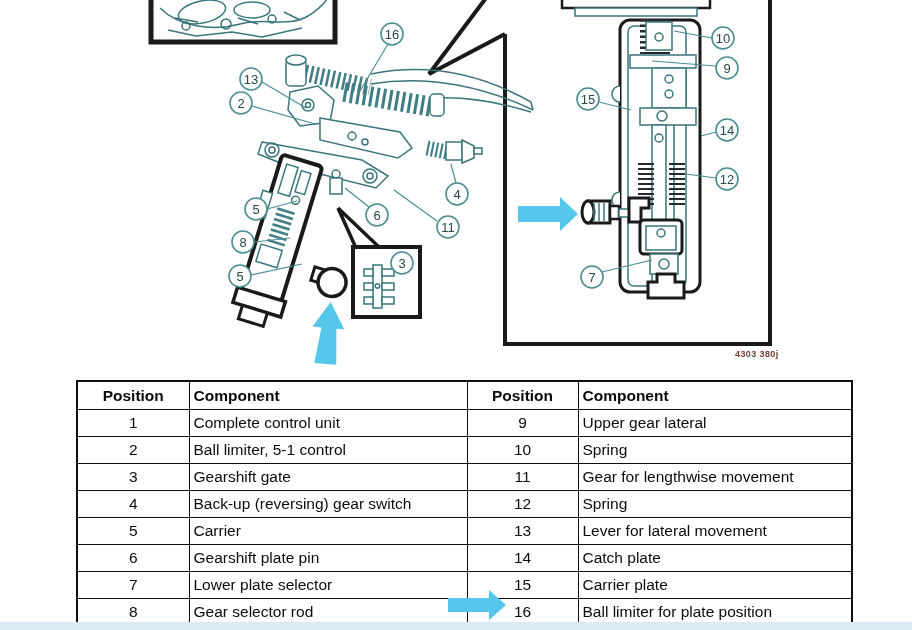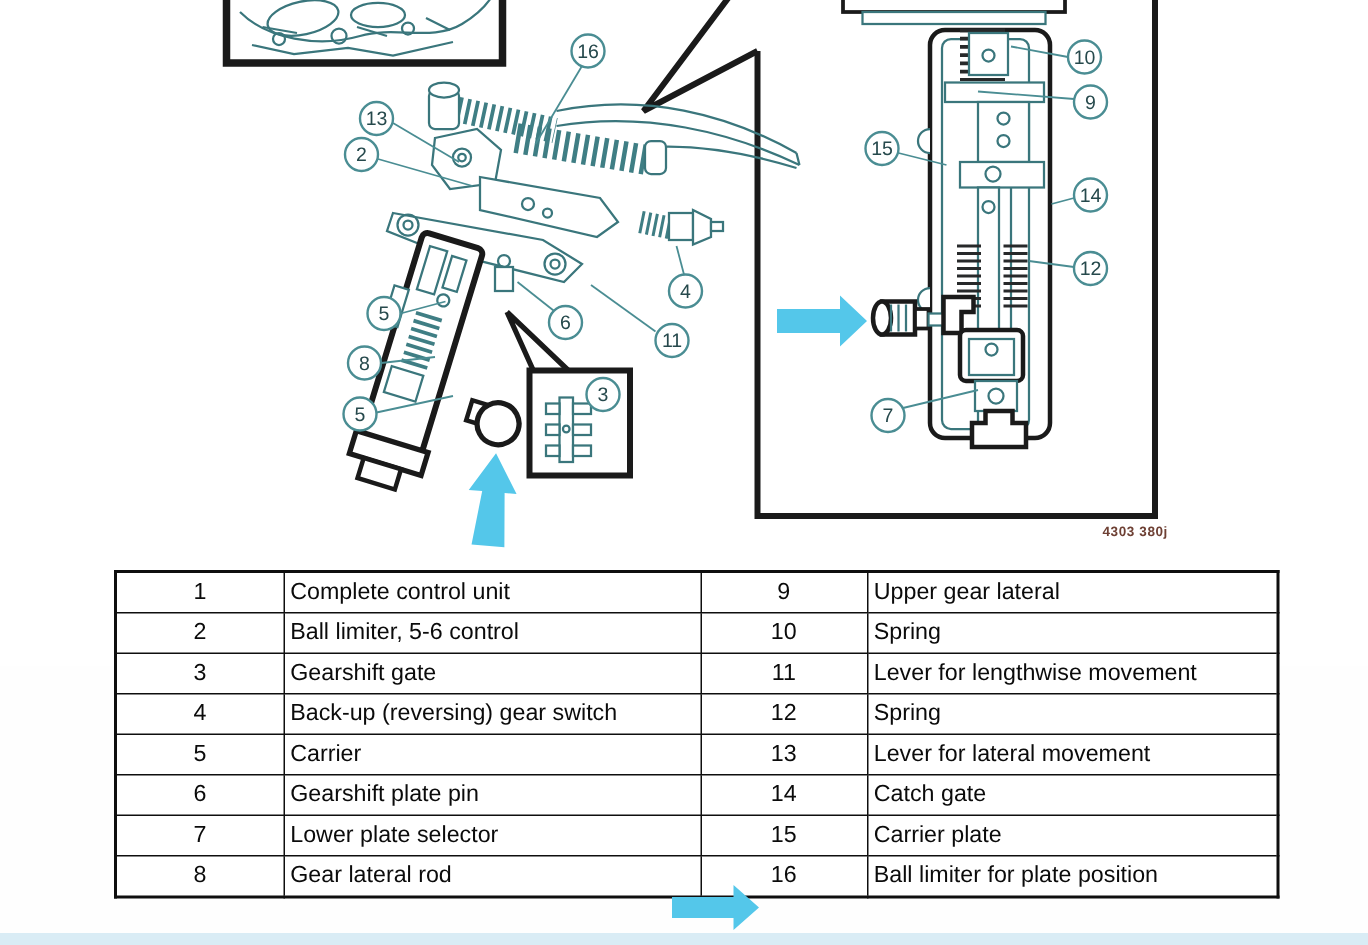--- a/index.html
+++ b/index.html
@@ -283,65 +283,71 @@
 </svg>
 
 <table id="parts-table">
   <colgroup>
     <col class="w-pos-l">
         <col class="w-comp-l">
         <col class="w-pos-r">
         <col class="w-comp-r">
   </colgroup>
   <tbody>
+        <tr>
+    <th class="pos">Position</th>
+    <th>Component</th>
+    <th class="pos">Position</th>
+    <th>Component</th>
+  </tr>
   <tr>
     <td class="pos">1</td>
     <td>Complete control unit</td>
     <td class="pos">9</td>
     <td>Upper gear lateral</td>
   </tr>
   <tr>
     <td class="pos">2</td>
-    <td>Ball limiter, 5-6 control</td>
+    <td>Ball limiter, 5-1 control</td>
     <td class="pos">10</td>
     <td>Spring</td>
   </tr>
   <tr>
     <td class="pos">3</td>
     <td>Gearshift gate</td>
     <td class="pos">11</td>
-    <td>Lever for lengthwise movement</td>
+    <td>Gear for lengthwise movement</td>
   </tr>
   <tr>
     <td class="pos">4</td>
     <td>Back-up (reversing) gear switch</td>
     <td class="pos">12</td>
     <td>Spring</td>
   </tr>
   <tr>
     <td class="pos">5</td>
     <td>Carrier</td>
     <td class="pos">13</td>
     <td>Lever for lateral movement</td>
   </tr>
   <tr>
     <td class="pos">6</td>
     <td>Gearshift plate pin</td>
     <td class="pos">14</td>
-    <td>Catch gate</td>
+    <td>Catch plate</td>
   </tr>
   <tr>
     <td class="pos">7</td>
     <td>Lower plate selector</td>
     <td class="pos">15</td>
     <td>Carrier plate</td>
   </tr>
   <tr>
     <td class="pos">8</td>
-    <td>Gear lateral rod</td>
+    <td>Gear selector rod</td>
     <td class="pos">16</td>
     <td>Ball limiter for plate position</td>
   </tr>
 </tbody>
     </table>
 
 <svg id="overlay" width="912" height="630" viewBox="0 0 912 630">
   <polygon points="448,598 489,598 489,590 506,605 489,620 489,612 448,612" fill="#54c7ea"></polygon>
   <rect x="0" y="622" width="912" height="8" fill="#d9ecf5"></rect>
 </svg>

